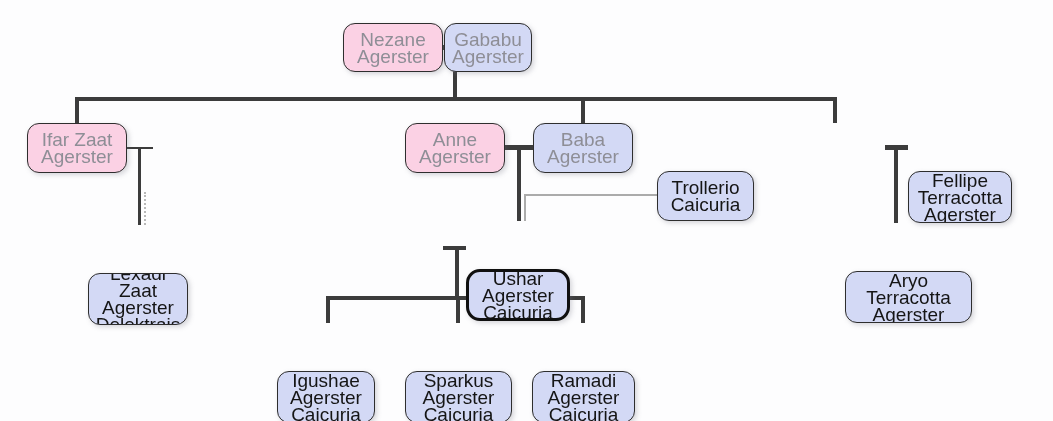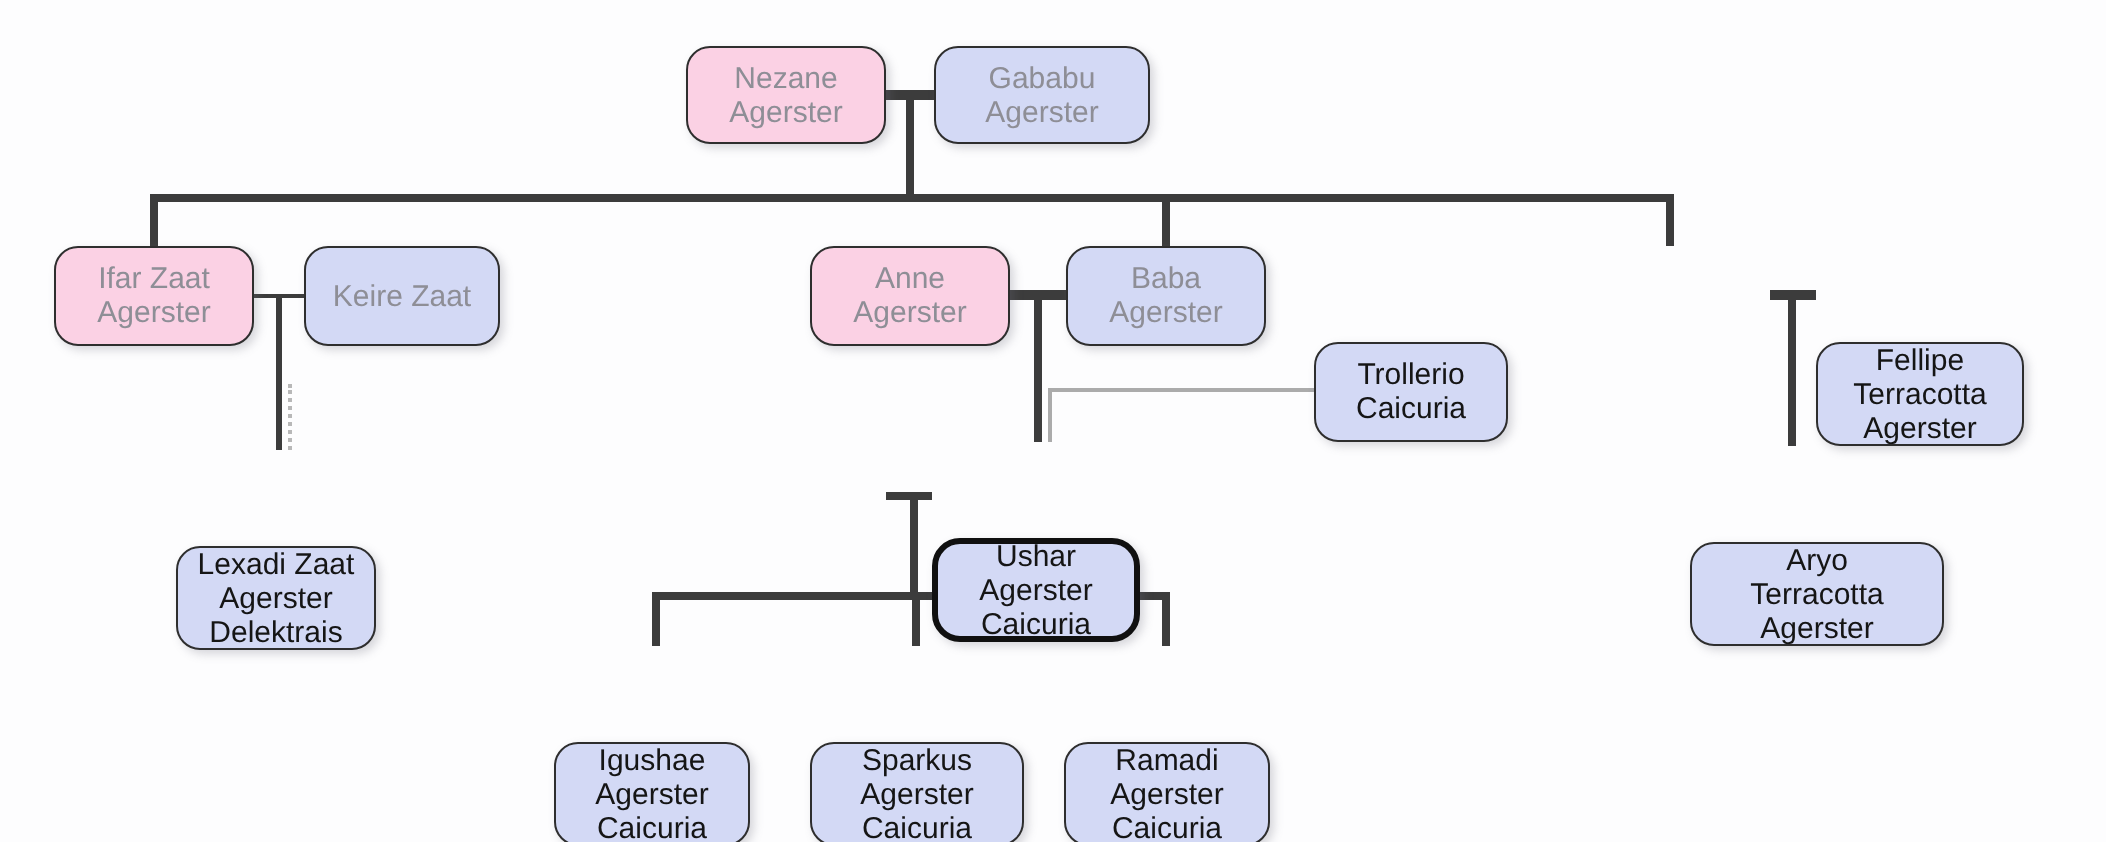--- a/index.html
+++ b/index.html
@@ -17,21 +17,21 @@
   }
   .node {
     position: absolute;
     box-sizing: border-box;
     border: 1.5px solid var(--node-border, #2e2e2e);
     border-radius: 12px;
     display: flex;
     align-items: center;
     justify-content: center;
     text-align: center;
-    font-size: 15px;
+    font-size: 19px;
     line-height: 17px;
     white-space: pre-line;
     overflow: hidden;
     box-shadow: 2px 2px 5px rgba(110,110,125,0.28);
     cursor: pointer;
     padding: 1px 2px;
   }
   .female { background: var(--female-fill, #fbd1e4); }
   .male   { background: var(--male-fill, #d3d9f5); }
   .muted  { color: var(--text-muted, #8e8e96); }
@@ -80,26 +80,25 @@
 
   <div class="edge dark" style="left:443px;top:246px;width:23px;height:4px"></div>
   <div class="edge dark" style="left:455px;top:250px;width:4px;height:48px"></div>
   <div class="edge dark" style="left:326px;top:296px;width:259px;height:4px"></div>
   <div class="edge dark" style="left:326px;top:298px;width:4px;height:25px"></div>
   <div class="edge dark" style="left:456px;top:298px;width:4px;height:25px"></div>
   <div class="edge dark" style="left:581px;top:298px;width:4px;height:25px"></div>
 
   <div class="node female muted" style="left:343px;top:23px;width:100px;height:49px">Nezane
 Agerster</div>
-  <div class="node male muted" style="left:467px;top:23px;width:108px;height:49px">Gababu
+  <div class="node male muted" style="left:444px;top:23px;width:88px;height:49px">Gababu
 Agerster</div>
 
   <div class="node female muted" style="left:27px;top:123px;width:100px;height:50px">Ifar Zaat
 Agerster</div>
-  <div class="node male muted" style="left:152px;top:123px;width:98px;height:50px">Keire Zaat</div>
   <div class="node female muted" style="left:405px;top:123px;width:100px;height:50px">Anne
 Agerster</div>
   <div class="node male muted" style="left:533px;top:123px;width:100px;height:50px">Baba
 Agerster</div>
   <div class="node male dark-text" style="left:657px;top:123px;width:97px;height:50px">Trollerio
 Caicuria</div>
   <div class="node male dark-text" style="left:908px;top:123px;width:104px;height:52px">Fellipe
 Terracotta
 Agerster</div>
 

